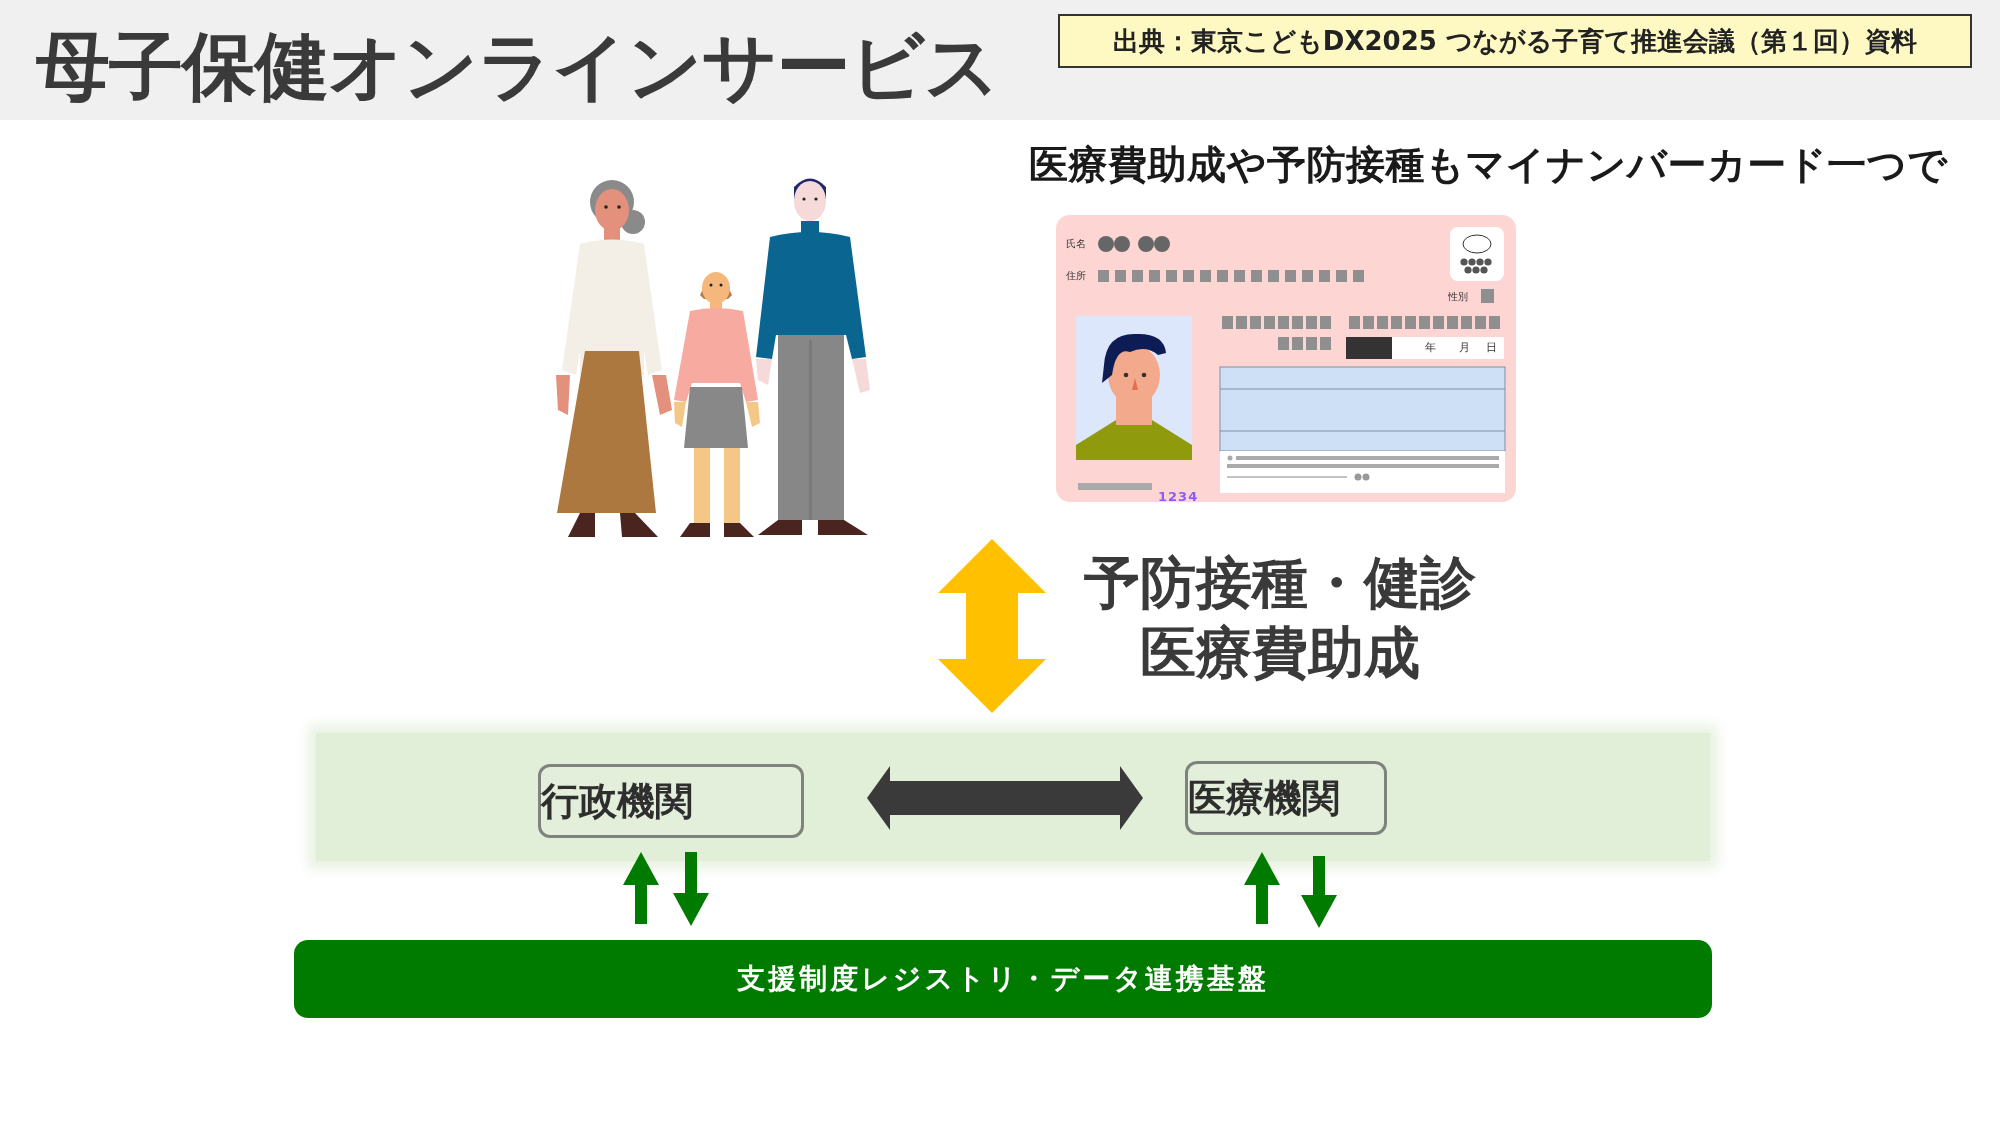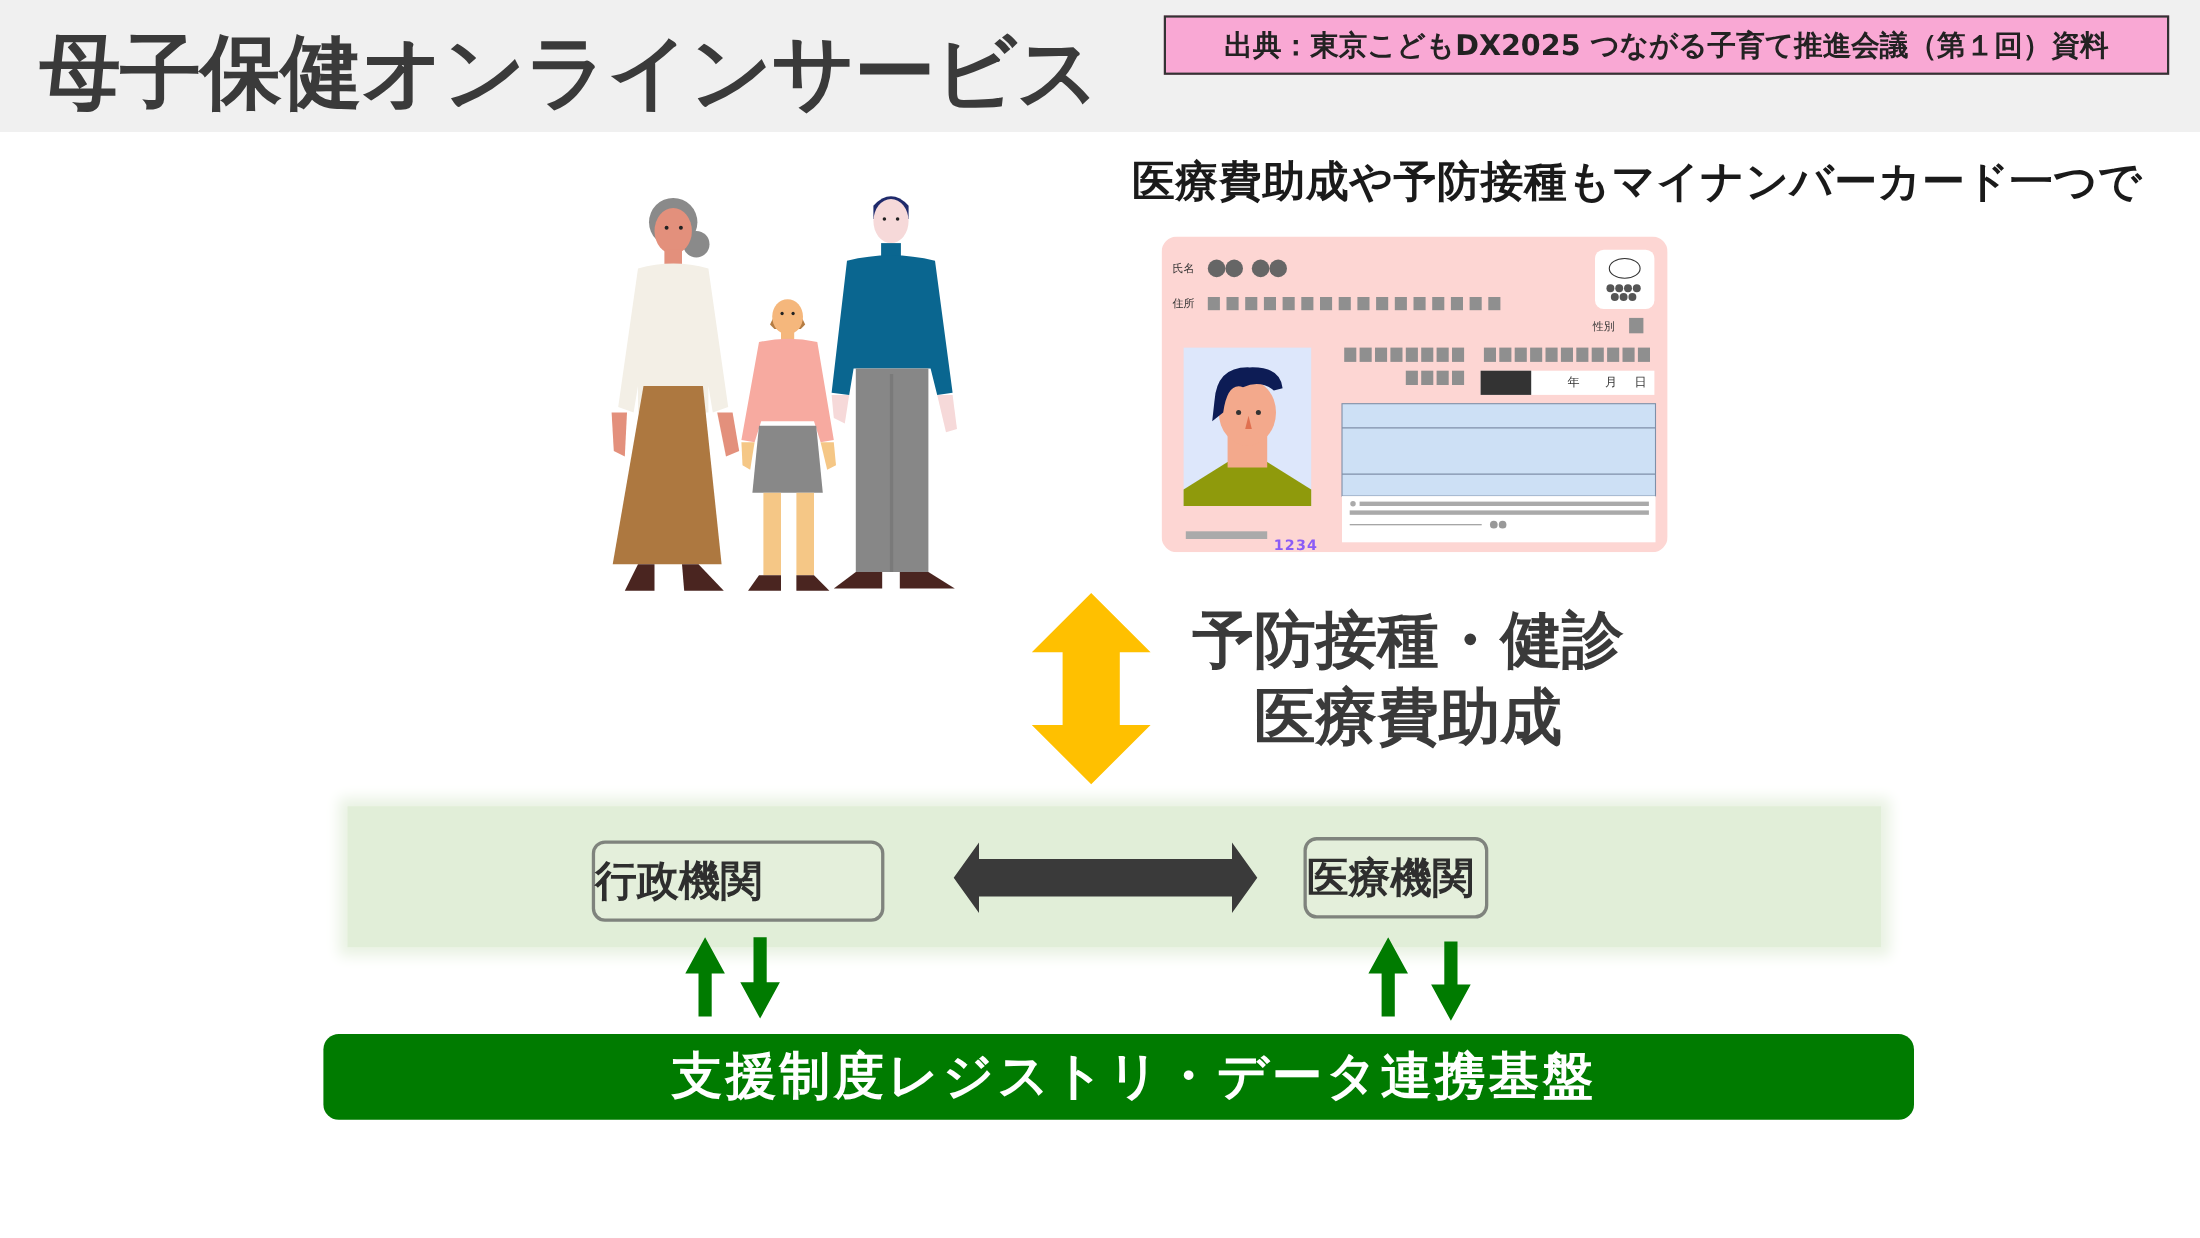--- a/index.html
+++ b/index.html
@@ -12,21 +12,21 @@
     .abs { position: absolute; }
     .header-band {
       left: 0; top: 0; width: 2000px; height: 120px; background: #f0f0f0;
     }
     .page-title {
       left: 36px; top: 18px; font-size: 74px; font-weight: bold; color: #3a3a3a;
       letter-spacing: -1px; white-space: nowrap; line-height: 96px; text-align: center;
     }
     .source-box {
       left: 1058px; top: 14px; width: 914px; height: 54px; border: 2px solid #333;
-      box-sizing: border-box; background: #f9a8d4;
+      box-sizing: border-box; background: #fef9c3;
       display: flex; align-items: center; justify-content: center;
       font-size: 26px; font-weight: bold; color: #222; white-space: nowrap;
     }
     .subtitle {
       left: 1029px; top: 138px; font-size: 39px; font-weight: bold; color: #1a1a1a;
       white-space: nowrap; letter-spacing: 0.5px;
     }
     .family { left: 540px; top: 165px; width: 340px; height: 375px; }
     .card { left: 1056px; top: 215px; width: 497px; height: 287px; }
     .yellow-arrow { left: 936px; top: 537px; width: 112px; height: 178px; }
@@ -37,29 +37,29 @@
     .green-band {
       left: 316px; top: 733px; width: 1394px; height: 128px; background: #e1eed8;
       box-shadow: 0 0 12px 8px #e9f2e3;
     }
     .org-box {
       border: 3px solid #7f837d; border-radius: 12px; background: #e4efdb;
       box-sizing: border-box; display: flex; align-items: center; justify-content: flex-start;
       font-size: 38px; font-weight: bold; color: #2e2e2e; white-space: nowrap;
     }
     .org-admin { left: 538px; top: 764px; width: 266px; height: 74px; }
-    .org-medical { left: 1185px; top: 761px; width: 168px; height: 74px; }
+    .org-medical { left: 1185px; top: 761px; width: 202px; height: 74px; }
     .black-arrow { left: 866px; top: 765px; width: 278px; height: 66px; }
     .green-arrows { width: 100px; height: 78px; }
     .ga-left { left: 620px; top: 850px; }
     .ga-right { left: 1242px; top: 852px; }
     .platform {
       left: 294px; top: 940px; width: 1418px; height: 78px; background: #007b00;
       border-radius: 14px; display: flex; align-items: center; justify-content: center;
-      font-size: 46px; font-weight: bold; color: #ffffff; letter-spacing: 3px; white-space: nowrap; padding-left: 28px;
+      font-size: 28px; font-weight: bold; color: #ffffff; letter-spacing: 3px; white-space: nowrap;
     }
   </style>
 </head>
 <body>
 
 <div class="abs header-band"></div>
 <div class="abs page-title">母子保健オンラインサービス</div>
 <div class="abs source-box">
   <span>出典：東京こどもDX2025 つながる子育て推進会議（第１回）資料</span>
 </div>

